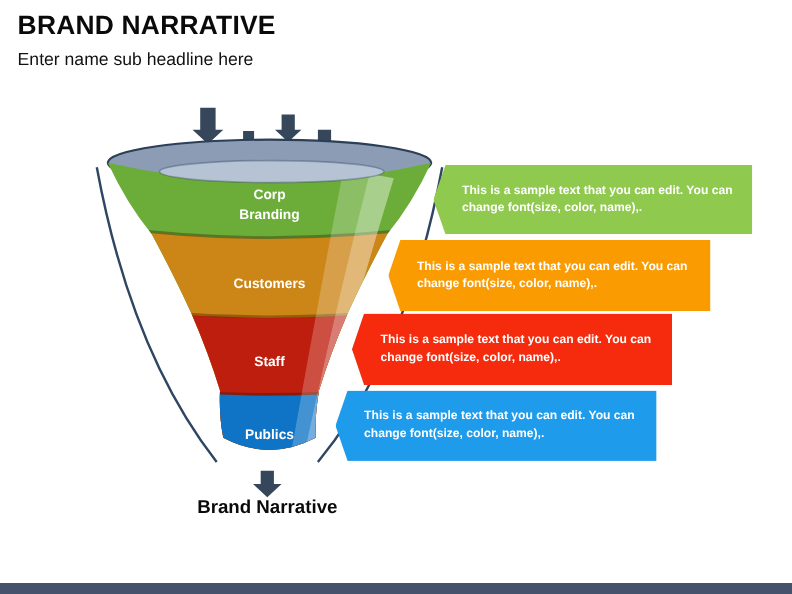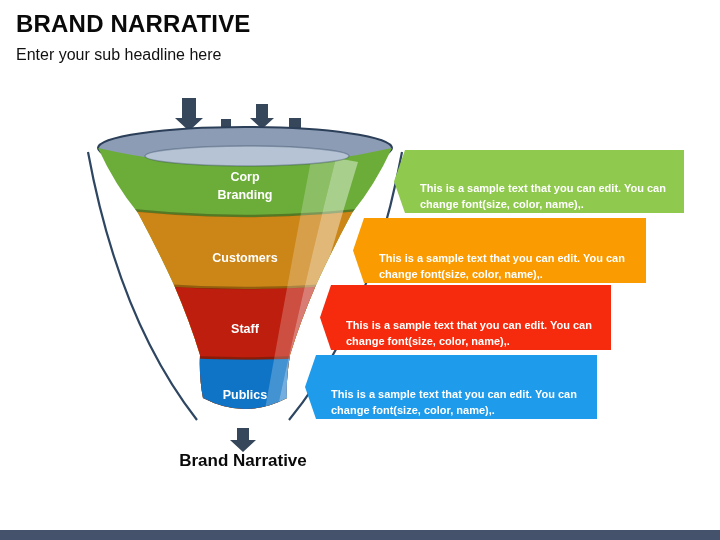--- a/index.html
+++ b/index.html
@@ -10,21 +10,21 @@
   .slide-title{
     position:absolute;left:16px;top:10px;margin:0;
     font-size:24px;font-weight:800;color:#0a0a0a;letter-spacing:.2px;
   }
   .slide-subtitle{
     position:absolute;left:16px;top:46px;margin:0;
     font-size:16px;font-weight:400;color:#111;
   }
   .funnel-svg{position:absolute;left:0;top:0;}
   .callout{
-    position:absolute;display:flex;align-items:flex-end;
+    position:absolute;display:flex;align-items:center;
     clip-path:polygon(0 50%, 11px 0, 100% 0, 100% 100%, 11px 100%);
     color:#fff;font-weight:bold;font-size:11px;line-height:1.45;
   }
   .callout p{margin:0;padding-left:26px;width:256px;}
   .callout.c-green {left:394px;top:150px;width:290px;height:63px;background:#8FC94E;}
   .callout.c-orange{left:353px;top:218px;width:293px;height:65px;background:#F99B01;}
   .callout.c-red   {left:320px;top:285px;width:291px;height:65px;background:#F62A0C;}
   .callout.c-blue  {left:305px;top:355px;width:292px;height:64px;background:#1E9BEA;}
   .output-label{
     position:absolute;left:176px;top:450px;width:134px;margin:0;
@@ -35,21 +35,21 @@
   }
   .band-label{
     font-family:"Liberation Sans",sans-serif;font-size:12.5px;font-weight:bold;
     fill:#ffffff;text-anchor:middle;
   }
 </style>
 </head>
 <body>
 
 <h1 class="slide-title">BRAND NARRATIVE</h1>
-<p class="slide-subtitle">Enter your sub headline here</p>
+<p class="slide-subtitle">Enter name sub headline here</p>
 
 <svg class="funnel-svg" width="720" height="540" viewBox="0 0 720 540">
   <defs>
     <clipPath id="funnelClip">
       <path d="M 98,148 Q 245,182 392,148 Q 375,185 352,213 Q 331,252 316,285 Q 300,322 290,355 Q 286,378 287,398 Q 245,420 203,398 Q 199,378 200,355 Q 190,322 174,285 Q 159,252 138,213 Q 115,185 98,148 Z"></path>
     </clipPath>
   </defs>
 
   <path d="M 88,152 Q 119,320 197,420" fill="none" stroke="#2E4662" stroke-width="2.2"></path>
   <path d="M 402,152 Q 371,320 289,420" fill="none" stroke="#2E4662" stroke-width="2.2"></path>

